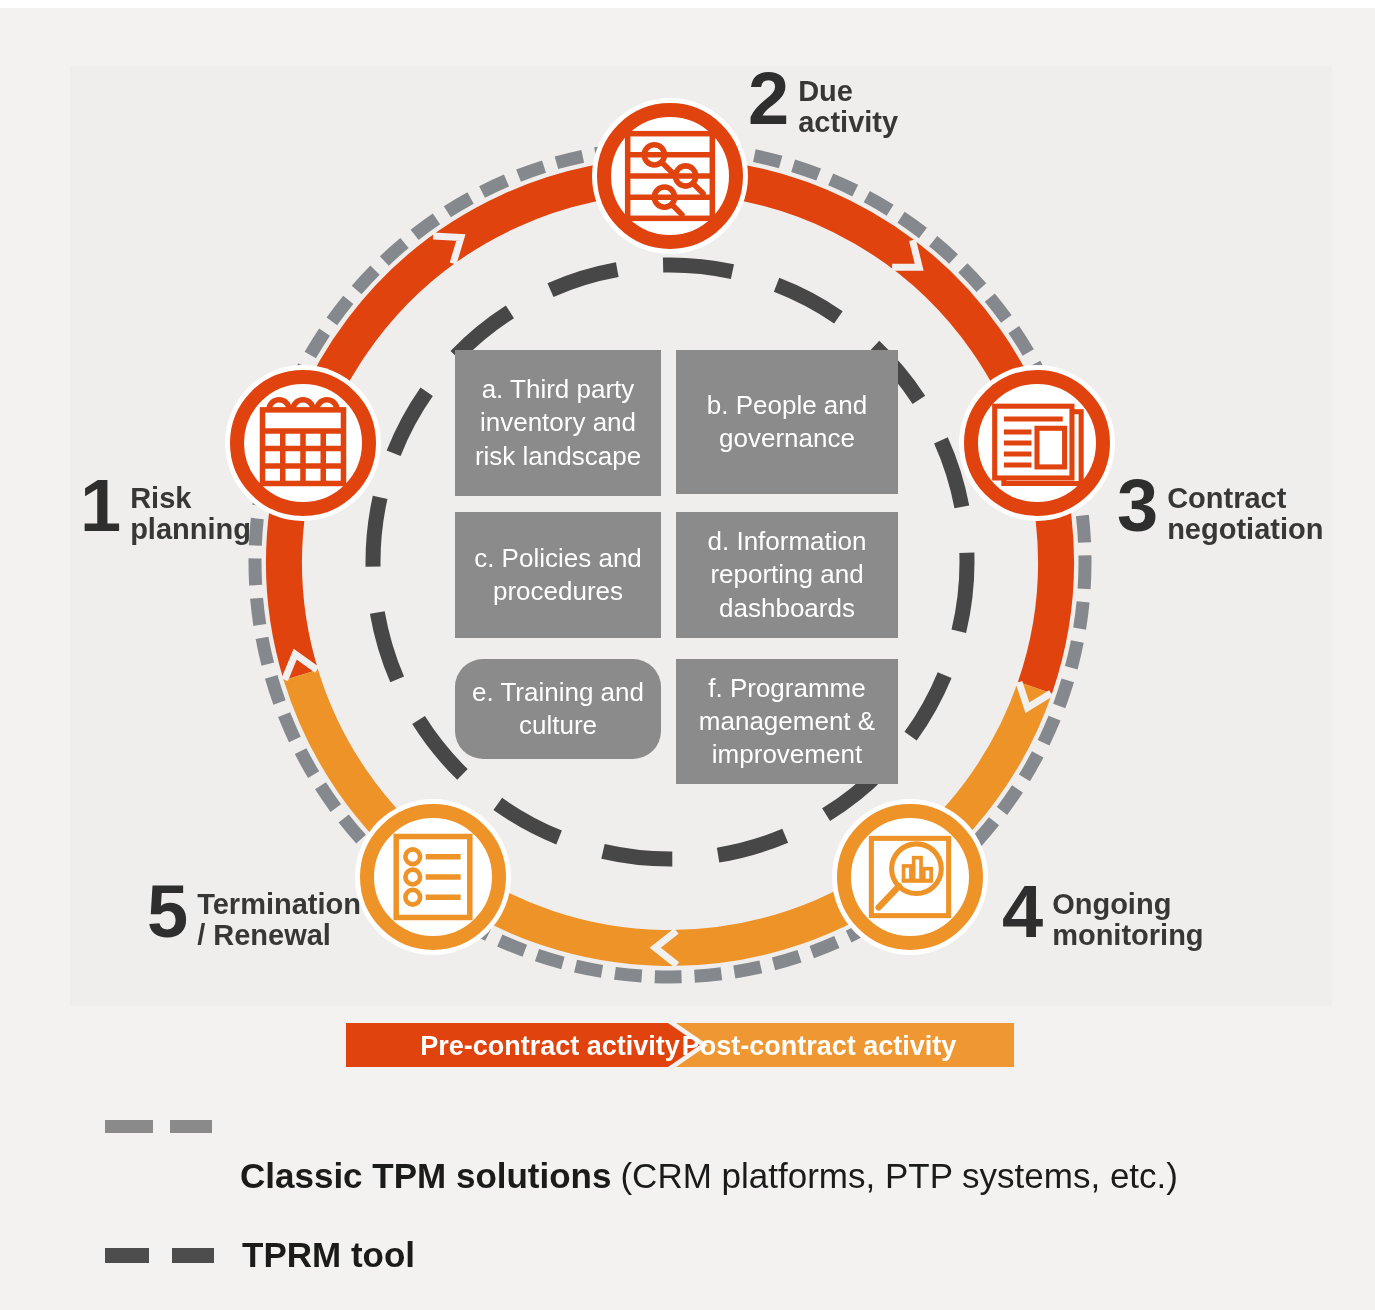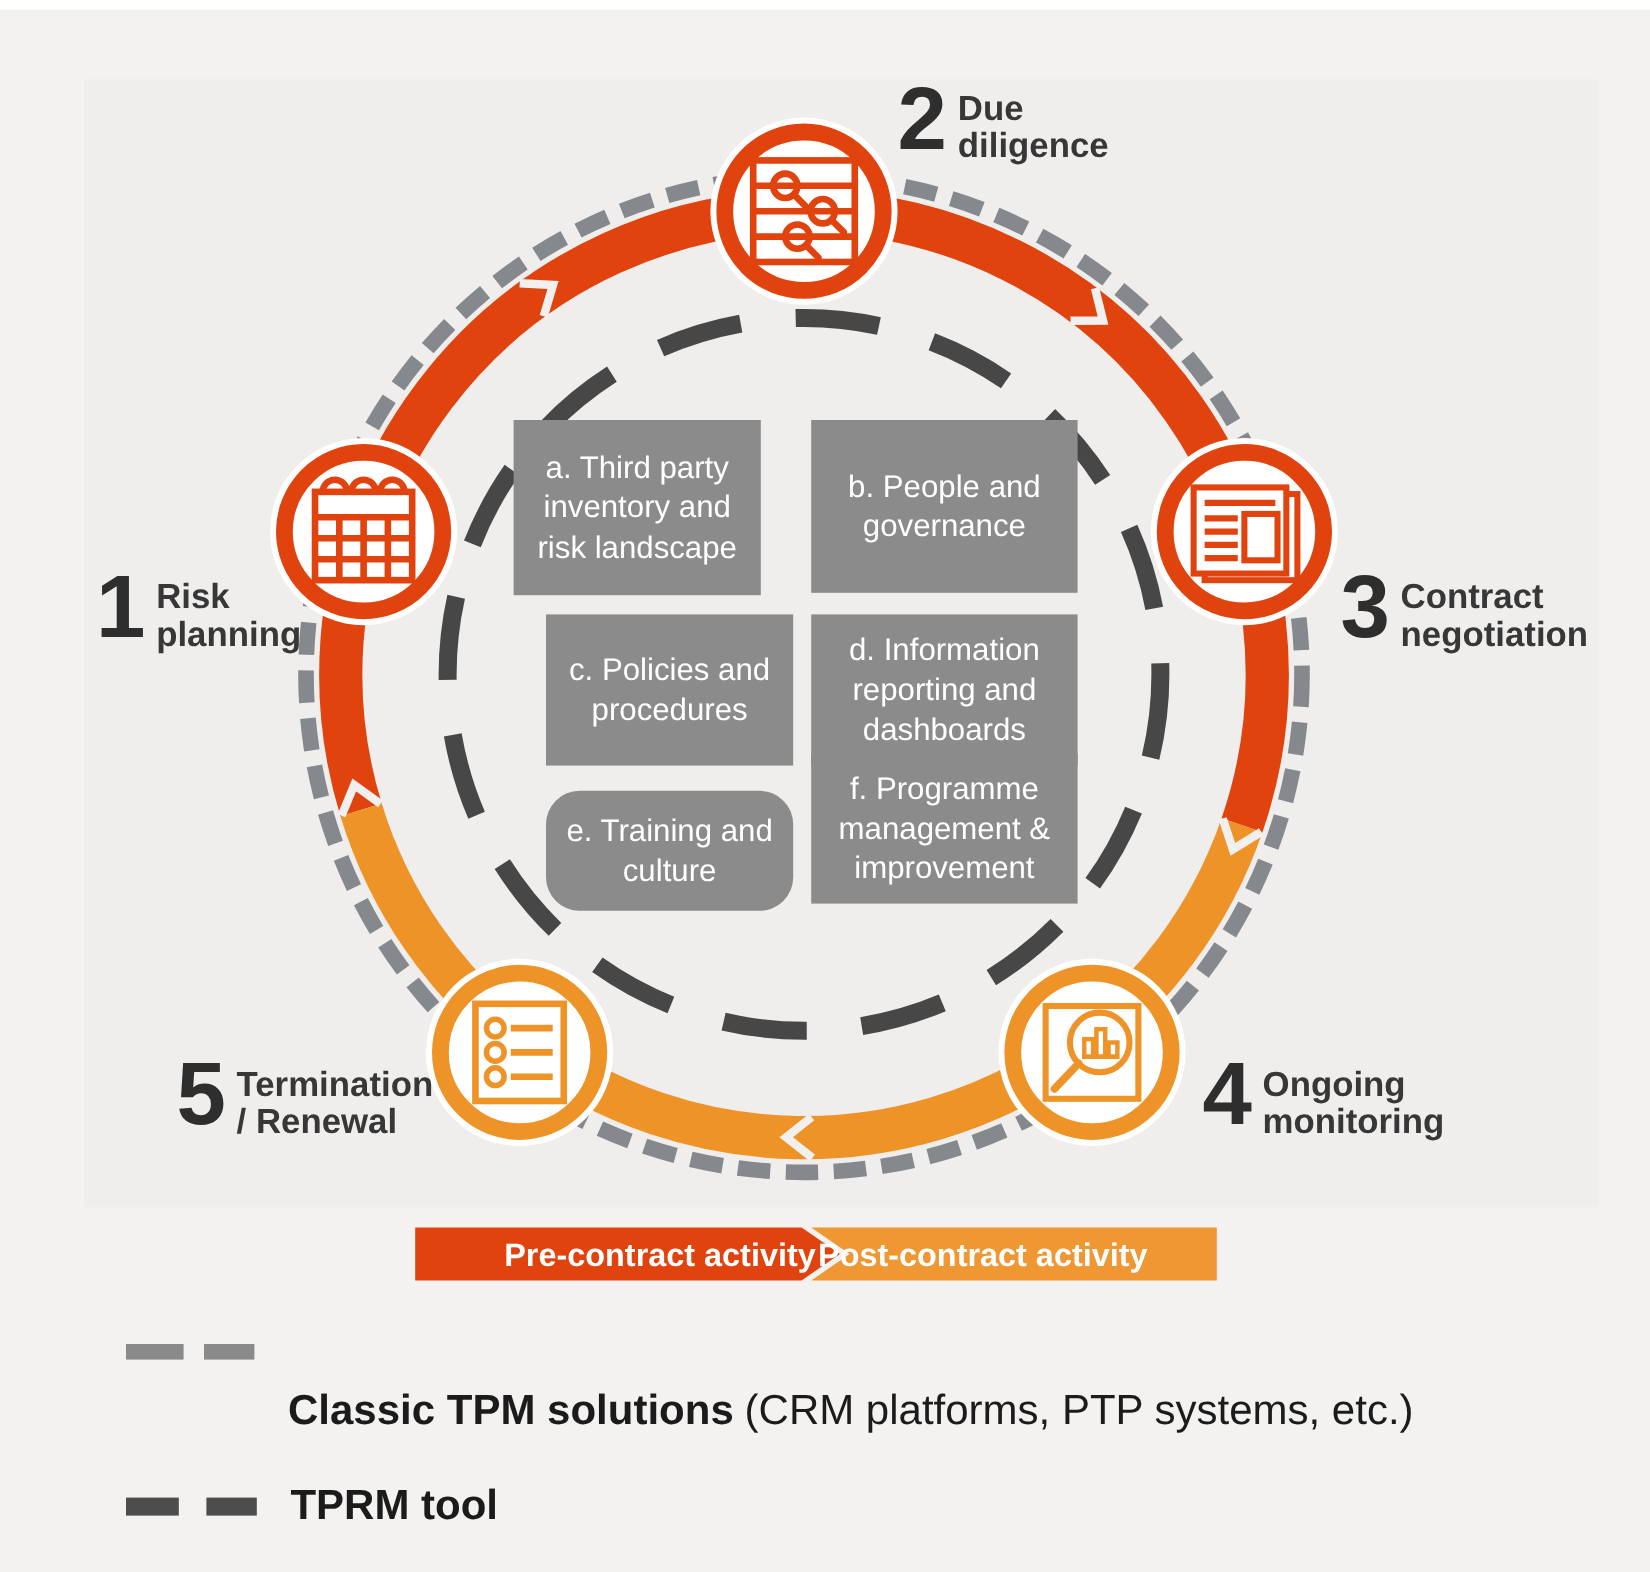--- a/index.html
+++ b/index.html
@@ -132,51 +132,51 @@
 </svg>
 
 <div class="stage" style="left:80px;top:477px;">
   <span class="num">1</span>
   <span class="txt" style="width:140px;">Risk
 planning</span>
 </div>
 <div class="stage" style="left:748px;top:70px;">
   <span class="num">2</span>
   <span class="txt" style="width:140px;">Due
-diligence</span>
+activity</span>
 </div>
 <div class="stage" style="left:1117px;top:477px;">
   <span class="num">3</span>
   <span class="txt" style="width:185px;">Contract
 negotiation</span>
 </div>
 <div class="stage" style="left:1002px;top:883px;">
   <span class="num">4</span>
   <span class="txt" style="width:170px;">Ongoing
 monitoring</span>
 </div>
 <div class="stage" style="left:147px;top:883px;">
   <span class="num">5</span>
   <span class="txt" style="width:190px;">Termination
 / Renewal</span>
 </div>
 
-<div class="gbox" style="left:428px;top:350px;width:206px;height:146px;">a. Third party
+<div class="gbox" style="left:455px;top:350px;width:206px;height:146px;">a. Third party
 inventory and
 risk landscape</div>
 <div class="gbox" style="left:676px;top:350px;width:222px;height:144px;">b. People and
 governance</div>
 <div class="gbox" style="left:455px;top:512px;width:206px;height:126px;">c. Policies and
 procedures</div>
 <div class="gbox" style="left:676px;top:512px;width:222px;height:126px;">d. Information
 reporting and
 dashboards</div>
 <div class="gbox" style="left:455px;top:659px;width:206px;height:100px;border-radius:28px;">e. Training and
 culture</div>
-<div class="gbox" style="left:676px;top:628px;width:222px;height:125px;">f. Programme
+<div class="gbox" style="left:676px;top:659px;width:222px;height:125px;">f. Programme
 management &amp;
 improvement</div>
 
 <div class="bar-label" style="left:346px;top:1031px;width:340px;padding-left:34px;">Pre-contract activity</div>
 <div class="bar-label" style="left:664px;top:1031px;width:310px;">Post-contract activity</div>
 
 <div>
   <span class="dash" style="left:105px;top:1120px;width:48px;height:13px;background:#8A8A8A;"></span>
   <span class="dash" style="left:170px;top:1120px;width:42px;height:13px;background:#8A8A8A;"></span>
   <span class="legend-text" style="left:240px;top:1156px;">

